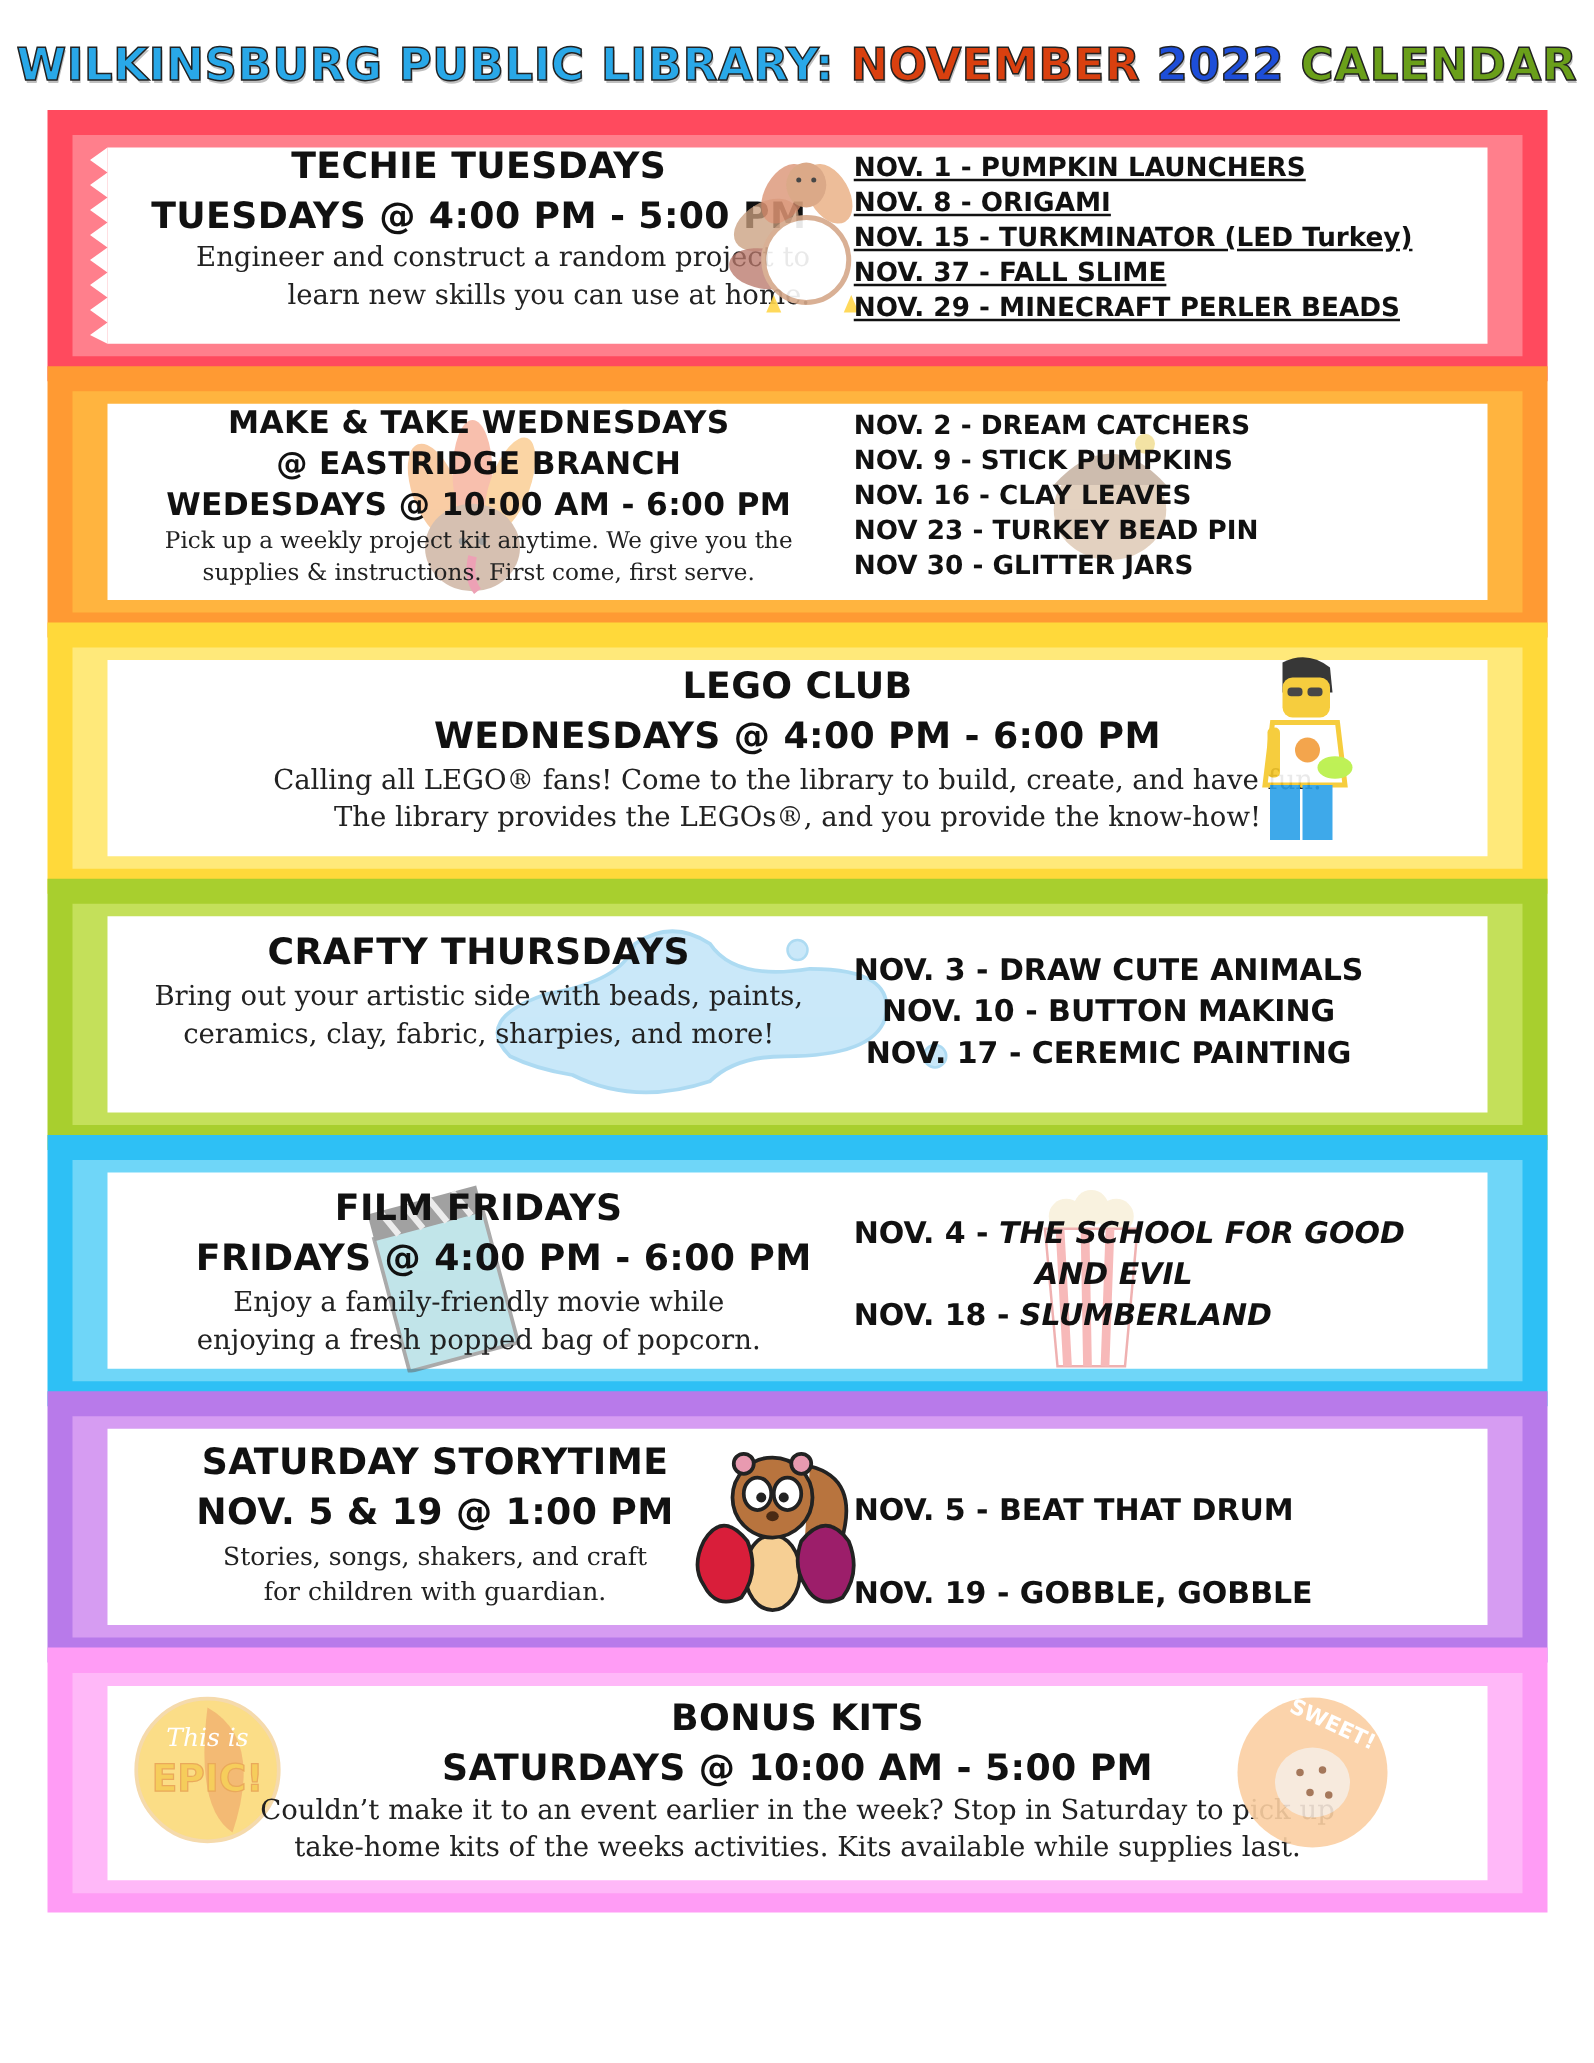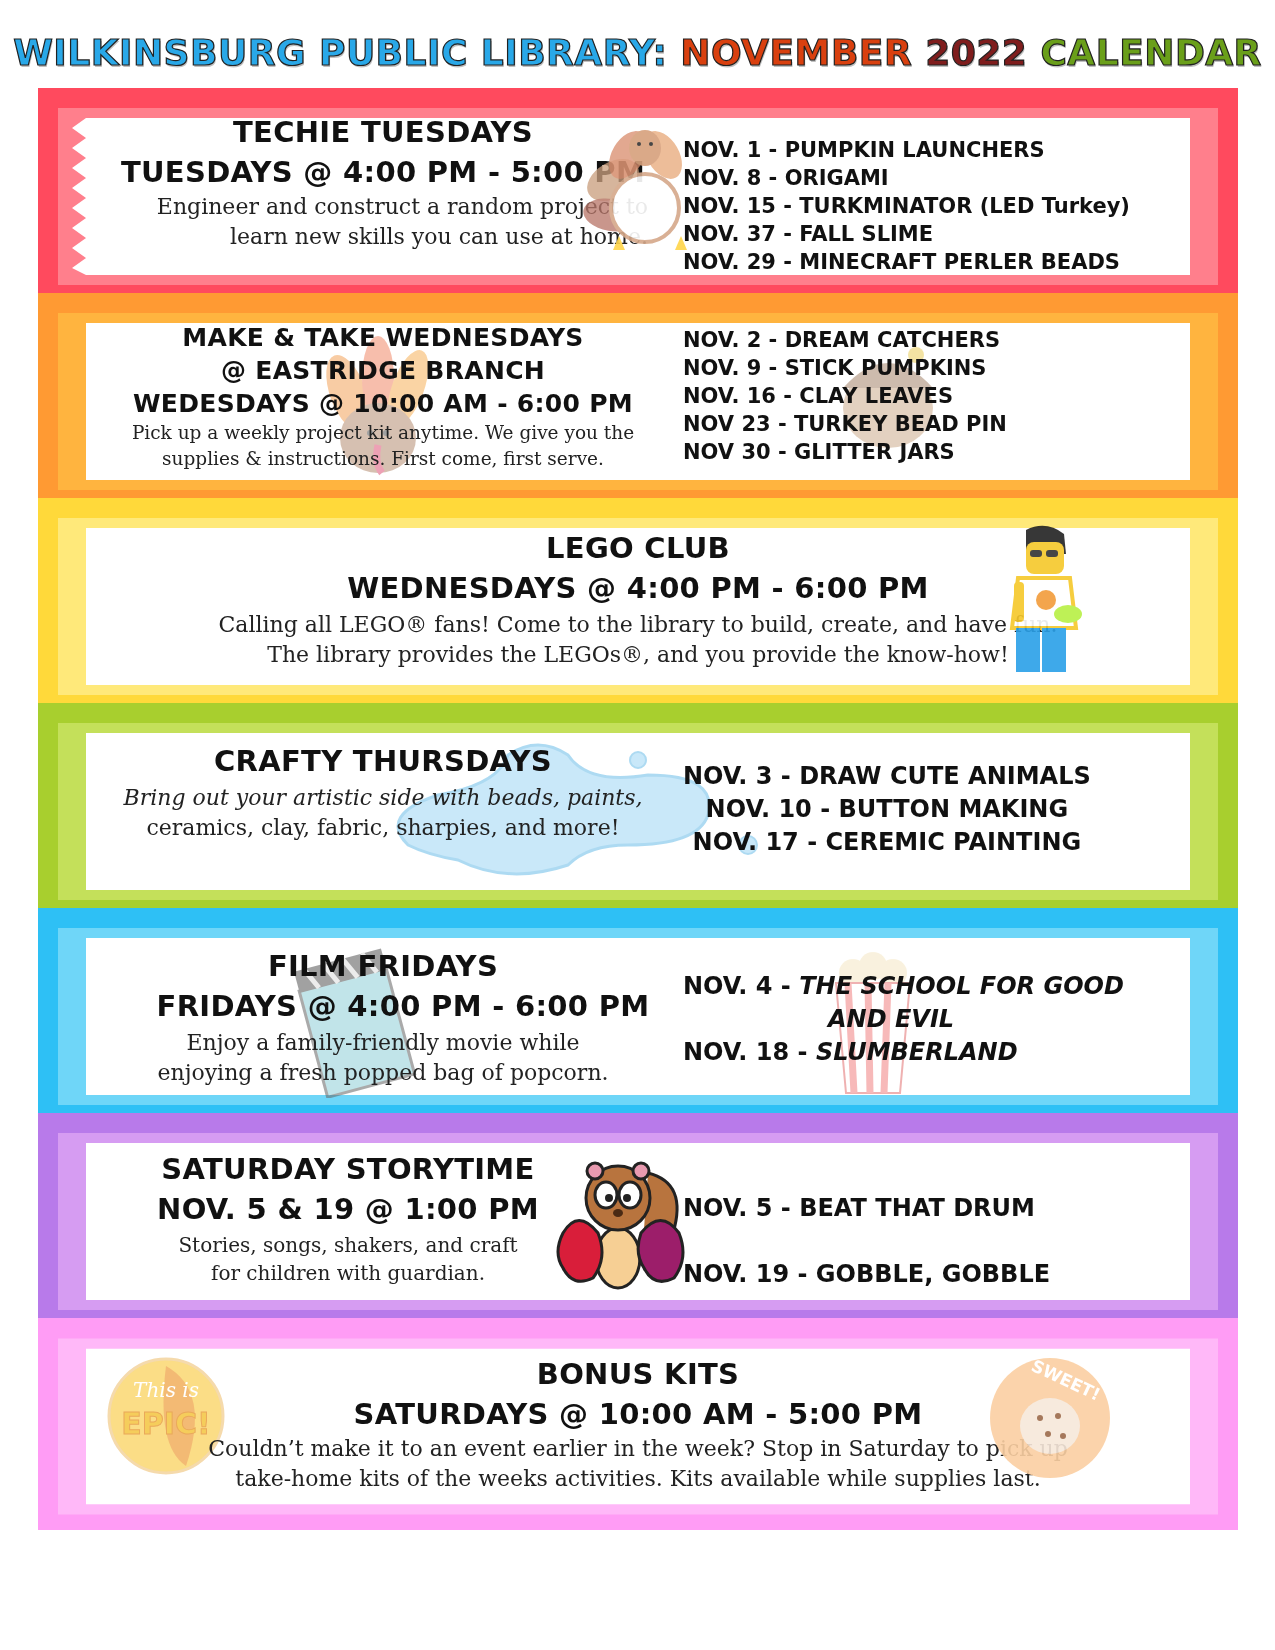--- a/index.html
+++ b/index.html
@@ -37,21 +37,21 @@
 
   .deco { position: absolute; opacity: 0.9; }
   .center-col { position: absolute; left: 40px; right: 40px; text-align: center; }
 </style>
 </head>
 <body>
 
 <div class="page-title">
   <span style="color:#29A8E8">WILKINSBURG PUBLIC LIBRARY:</span>
   <span style="color:#D9400F">NOVEMBER</span>
-  <span style="color:#7f1d1d">2022</span>
+  <span style="color:#1d4ed8">2022</span>
   <span style="color:#6A9F1A">CALENDAR</span>
 </div>
 
 <section class="band" style="top:88px; background:#FF4A5E;">
   <svg class="edge" viewBox="0 0 1200 217" preserveAspectRatio="none">
     <path d="M20,20 L1180,20 L1180,197 L20,197 Z" fill="#FF7F8C"></path>
     <path d="M48,30 L1152,30 L1152,187 L48,187 Z" fill="#fff"></path>
     <polyline points="48,30 34,40 48,50 34,60 48,70 34,80 48,90 34,100 48,110 34,120 48,130 34,140 48,150 34,160 48,170 34,180 48,187" fill="#fff" stroke="none"></polyline>
   </svg>
   <div class="left-col" style="top:24px;">
@@ -67,21 +67,21 @@
       <ellipse cx="80" cy="45" rx="26" ry="16" fill="#E8A97A" transform="rotate(60 80 45)" opacity="0.85"></ellipse>
       <ellipse cx="28" cy="105" rx="28" ry="16" fill="#B9776A" transform="rotate(10 28 105)" opacity="0.85"></ellipse>
       <circle cx="62" cy="98" r="34" fill="#fff" stroke="#D5A88A" stroke-width="4"></circle>
       <ellipse cx="62" cy="38" rx="16" ry="18" fill="#D7A07C"></ellipse>
       <circle cx="56" cy="34" r="2" fill="#333"></circle>
         <circle cx="68" cy="34" r="2" fill="#333"></circle>
       <path d="M30,140 l6,-14 6,14 z" fill="#FFD54A"></path>
         <path d="M92,140 l6,-14 6,14 z" fill="#FFD54A"></path>
     </svg>
   </div>
-  <div class="right-list" style="top:48px;">
+  <div class="right-list" style="top:32px;text-decoration:underline;">
     <div>NOV. 1 - PUMPKIN LAUNCHERS</div>
     <div>NOV. 8 - ORIGAMI</div>
     <div>NOV. 15 - TURKMINATOR (LED Turkey)</div>
     <div>NOV. 37 - FALL SLIME</div>
     <div>NOV. 29 - MINECRAFT PERLER BEADS</div>
   </div>
 </section>
 
 <section class="band" style="top:293px; background:#FF9A33;">
   <svg class="edge" viewBox="0 0 1200 217" preserveAspectRatio="none">
@@ -156,21 +156,21 @@
   </svg>
   <div class="deco" style="left:330px; top:32px; width:420px; height:150px; opacity:0.55;">
     <svg width="420" height="150" viewBox="0 0 420 150">
       <path d="M40,110 q-30,-30 30,-50 q60,-10 70,-40 q30,-20 60,0 q20,30 80,20 q70,0 60,40 q-10,30 -80,30 q-40,0 -60,20 q-60,20 -110,-5 q-30,-5 -50,-15 z" fill="#9ED6F5" stroke="#6BBDE8" stroke-width="3"></path>
       <circle cx="270" cy="25" r="8" fill="#9ED6F5" stroke="#6BBDE8" stroke-width="2"></circle>
       <circle cx="380" cy="110" r="9" fill="#9ED6F5" stroke="#6BBDE8" stroke-width="2"></circle>
     </svg>
   </div>
   <div class="left-col" style="top:38px;">
     <div class="heading">CRAFTY THURSDAYS</div>
-    <div class="desc" style="margin-top:2px;font-style:italic;">Bring out your artistic side with beads, paints,</div>
+    <div class="desc" style="margin-top:2px;">Bring out your artistic side with beads, paints,</div>
     <div class="desc">ceramics, clay, fabric, sharpies, and more!</div>
   </div>
   <div class="right-list lg" style="top:57px;text-align:center;">
     <div>NOV. 3 - DRAW CUTE ANIMALS</div>
     <div>NOV. 10 - BUTTON MAKING</div>
     <div>NOV. 17 - CEREMIC PAINTING</div>
   </div>
 </section>
 
 <section class="band" style="top:908px; background:#2EC0F5;">

